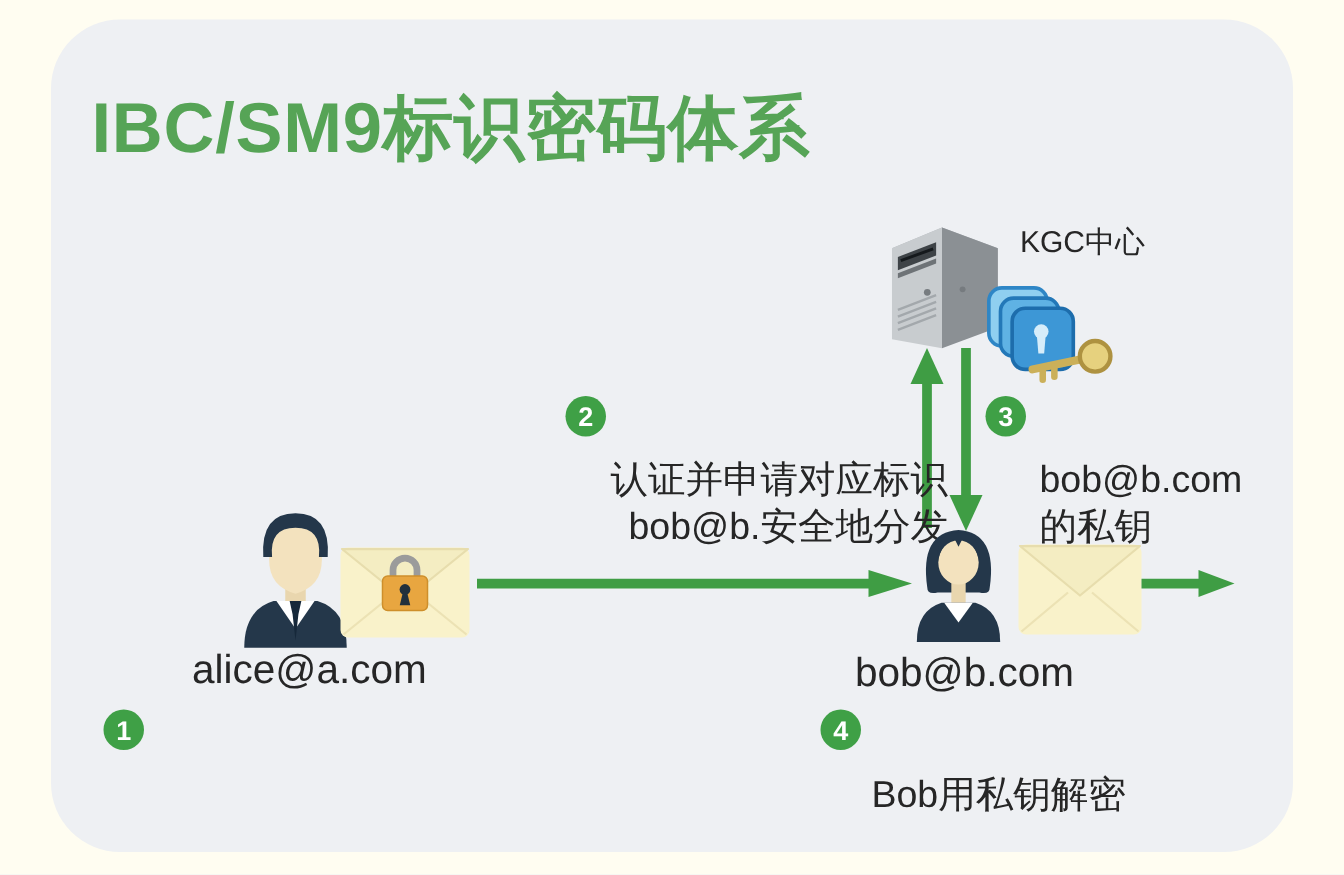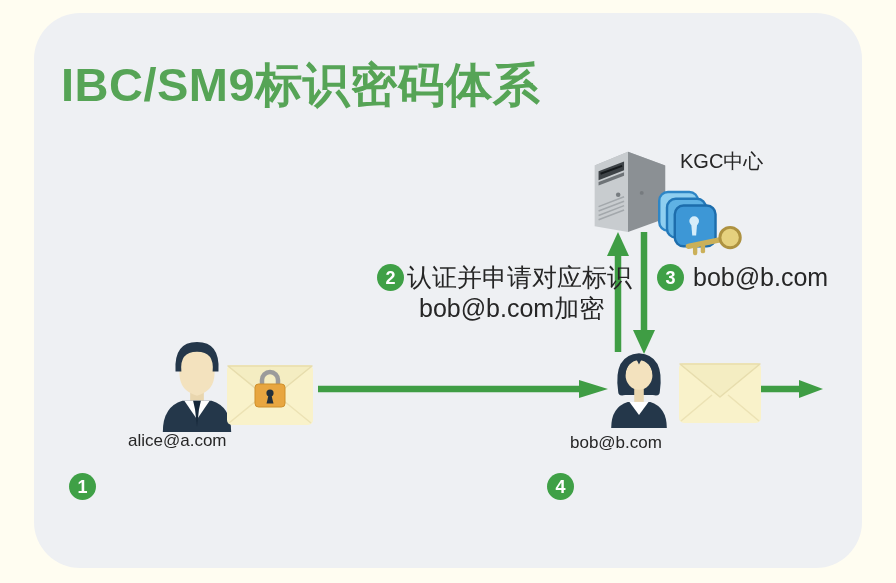--- a/index.html
+++ b/index.html
@@ -19,30 +19,30 @@
   .card{
     position:absolute;left:34px;top:13px;width:828px;height:555px;
     background:var(--card);border-radius:46px;
   }
   .abs{position:absolute;}
   .title{
     left:61px;top:54px;font-size:47px;font-weight:700;
     color:var(--title-green);letter-spacing:0.5px;white-space:nowrap;
   }
   .kgc-label{left:680px;top:148px;font-size:20px;white-space:nowrap;}
-  .actor-label{font-size:17px;white-space:nowrap;text-align:center;}
+  .actor-label{font-size:27px;white-space:nowrap;text-align:center;}
   .alice-label{left:128px;top:431px;}
   .bob-label{left:570px;top:433px;}
   .badge{
     width:27px;height:27px;border-radius:50%;
     background:var(--badge-green);color:#fff;
     display:flex;align-items:center;justify-content:center;
     font-size:18px;font-weight:700;line-height:1;
   }
-  .step-text{font-size:25px;line-height:31px;color:var(--text);white-space:nowrap;}
+  .step-text{font-size:25px;line-height:31px;color:var(--text);white-space:nowrap;margin-top:43px;}
   .indent{margin-left:12px;}
   .ar-line{stroke:var(--arrow-green);stroke-width:6.5;fill:none;}
   .ar-head{fill:var(--arrow-green);}
 </style>
 </head>
 <body>
 
 <div class="stage">
   <div class="card"></div>
 
@@ -81,26 +81,27 @@
     </g>
     <g>
       <line class="ar-line" x1="42" y1="2" x2="42" y2="102"></line>
       <polygon class="ar-head" points="42,124 31,100 53,100"></polygon>
     </g>
   </svg>
 
   <div class="abs badge" style="left:377px;top:264px;">2</div>
   <div class="abs step-text" style="left:407px;top:262px;">
     <div>认证并申请对应标识</div>
-    <div class="indent">bob@b.com加密</div>
+    <div class="indent">bob@b.安全地分发</div>
   </div>
 
   <div class="abs badge" style="left:657px;top:264px;">3</div>
   <div class="abs step-text" style="left:693px;top:262px;">
     <div>bob@b.com</div>
+    <div>的私钥</div>
   </div>
 
   <svg class="abs" style="left:156px;top:342px;" width="82" height="90" viewBox="0 0 84 92">
     <rect x="35" y="42" width="14" height="18" fill="#E9D6AE"></rect>
     <path d="M7,92 Q7,66 27,60 L57,60 Q77,66 77,92 Z" fill="#24374A"></path>
     <polygon points="29,60 55,60 42,79" fill="#FFFFFF"></polygon>
     <polygon points="38,60 46,60 44,69 42,87 40,69" fill="#16283A"></polygon>
     <path d="M24,12 Q24,6 30,6 L54,6 Q60,6 60,12 L60,32 Q60,50 42,55 Q24,50 24,32 Z" fill="#F3E2BE"></path>
     <path d="M20,30 Q18,0 42,0 Q66,0 64,30 L58,30 Q60,10 42,10 Q24,10 26,30 Z" fill="#24374A"></path>
   </svg>
@@ -141,13 +142,14 @@
     <line class="ar-line" x1="2" y1="10" x2="42" y2="10"></line>
     <polygon class="ar-head" points="64,10 40,1 40,19"></polygon>
   </svg>
 
   <div class="abs actor-label alice-label">alice@a.com</div>
   <div class="abs actor-label bob-label">bob@b.com</div>
 
   <div class="abs badge" style="left:69px;top:473px;">1</div>
 
   <div class="abs badge" style="left:547px;top:473px;">4</div>
+  <div class="abs step-text" style="left:581px;top:472px;">Bob用私钥解密</div>
 </div>
 
 </body></html>

